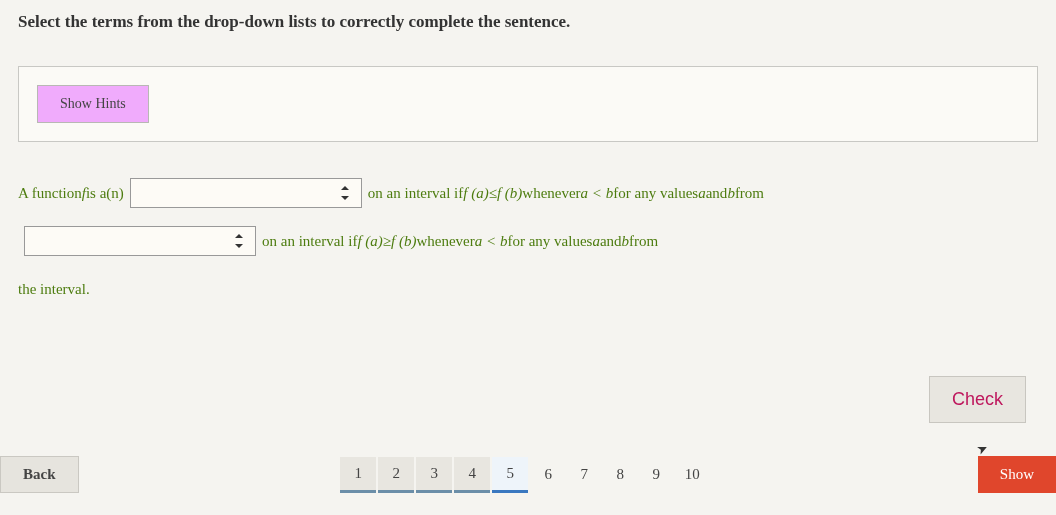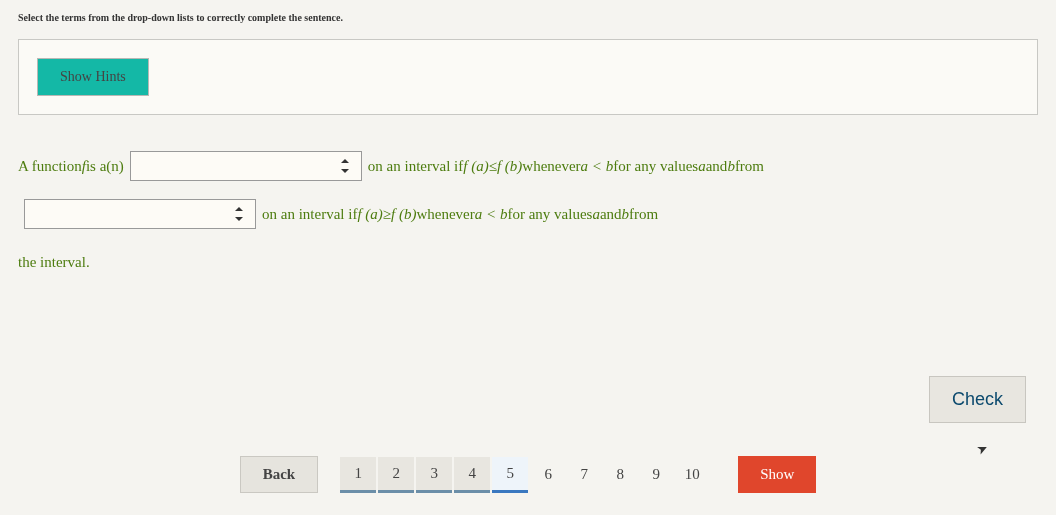--- a/index.html
+++ b/index.html
@@ -6,33 +6,33 @@
     body {
       font-family: Georgia, 'Times New Roman', serif;
       background: #f5f4f0;
       width: 1056px;
       height: 515px;
       padding: 12px 18px;
       color: #2a2a2a;
       position: relative;
     }
     .instruction {
-      font-size: 10px;
+      font-size: 17px;
       font-weight: bold;
-      margin-bottom: 16px;
+      margin-bottom: 34px;
       color: #333;
     }
     .hints-box {
       border: 1px solid #c8c8c4;
       background: #fbfaf6;
       padding: 18px;
       margin-bottom: 30px;
     }
     .show-hints-btn {
-      background: #14b8a6;
+      background: #f0abfc;
       border: 1px solid #b8b8b4;
       padding: 10px 22px;
       font-family: Georgia, serif;
       font-size: 14px;
       color: #444;
       cursor: pointer;
     }
     .sentence {
       font-size: 15px;
       line-height: 2.8;
@@ -79,31 +79,31 @@
       position: absolute;
       right: 30px;
       bottom: 92px;
     }
     .check-btn {
       background: #e8e6e0;
       border: 1px solid #c8c6c0;
       padding: 12px 22px;
       font-family: Arial, sans-serif;
       font-size: 18px;
-      color: #0c4a6e;
+      color: #be185d;
       cursor: pointer;
     }
     .nav-row {
       position: absolute;
       bottom: 22px;
       left: 0;
       right: 0;
       display: flex;
       align-items: center;
-      justify-content: center;
+      justify-content: space-between;
       gap: 8px;
       font-family: Georgia, serif;
     }
     .back-btn {
       background: #e6e4de;
       border: 1px solid #cac8c2;
       padding: 9px 22px;
       font-family: Georgia, serif;
       font-size: 15px;
       font-weight: bold;

